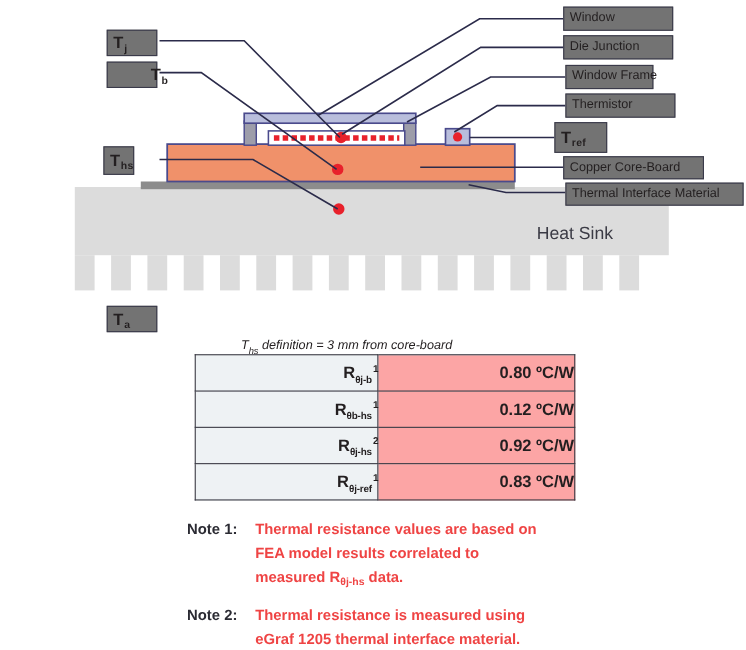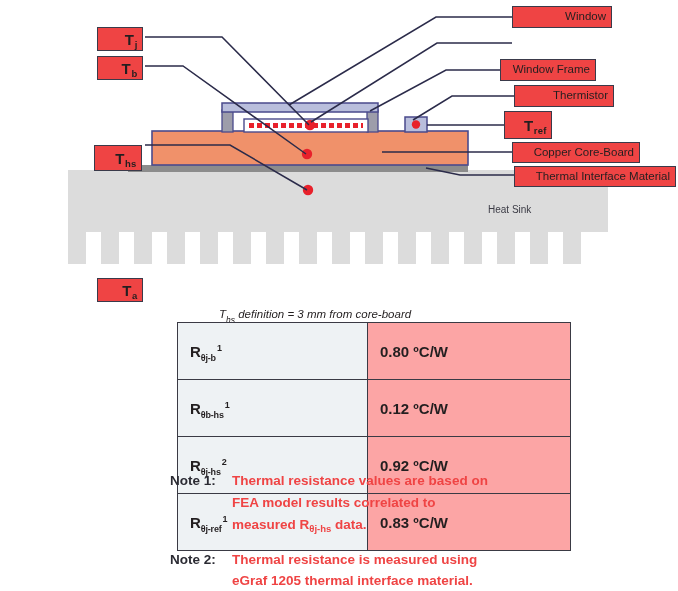--- a/index.html
+++ b/index.html
@@ -11,27 +11,27 @@
     position:relative;
     overflow:hidden;
   }
   #stage{position:absolute;left:0;top:0;width:678px;height:591px;}
 
   
   .lbl{
     position:absolute;
     box-sizing:border-box;
     border:1.4px solid #3a3a4a;
-    background:#ef4444;
+    background:#737373;
     font-size:11.5px;
     line-height:1;
     color:#231f20;
     display:flex;
     align-items:center;
-    justify-content:flex-end;
+    justify-content:flex-start;
     white-space:nowrap;
     padding:0 5px;
     z-index:40;
   }
   .lbl.tvar{
     font-size:15px;
     font-weight:bold;
     letter-spacing:.2px;
   }
   .lbl.tvar sub{font-size:9.5px;font-weight:bold;vertical-align:baseline;position:relative;top:3px;left:.5px;}
@@ -45,38 +45,38 @@
     font-style:italic;
     font-size:11.5px;
     color:#231f20;
     white-space:nowrap;
     z-index:30;
   }
   .caption sub{font-size:8.5px;position:relative;top:2px;}
 
   .hs-text{
     position:absolute;
-    font-size:10px;
+    font-size:16px;
     color:#3b3b45;
     z-index:30;
     white-space:nowrap;
   }
 
   
   table.rtab{
     position:absolute;
     left:177px;top:322px;
     border-collapse:collapse;
     z-index:30;
   }
   table.rtab td{
     border:1.6px solid #3a3a44;
     height:32px;
-    padding:12px;
-    text-align:left;
+    padding:0;
+    text-align:right;
     vertical-align:middle;
   }
   td.k{
     width:165px;
     background:#eef2f4;
     font-size:15px;
     font-weight:bold;
   }
   td.v{
     width:178px;
@@ -180,34 +180,37 @@
   </svg>
 
   <div class="lbl tvar" style="left:97px;top:27px;width:46px;height:24px;">
     <span>T<sub>j</sub></span>
   </div>
 
   <div class="lbl tvar" style="left:97px;top:56px;width:46px;height:24px;padding-left:39px;">
     <span>T<sub>b</sub></span>
   </div>
 
-  <div class="lbl tvar" style="left:94px;top:133px;width:48px;height:26px;margin-top:12px;">
+  <div class="lbl tvar" style="left:94px;top:133px;width:28px;height:26px;">
     <span>T<sub>hs</sub></span>
   </div>
 
   <div class="lbl tvar" style="left:97px;top:278px;width:46px;height:24px;">
     <span>T<sub>a</sub></span>
   </div>
 
   <div class="lbl" style="left:512px;top:6px;width:100px;height:22px;">
     <span>Window</span>
   </div>
 
-
-  <div class="lbl" style="left:500px;top:59px;width:96px;height:22px;">
+  <div class="lbl" style="left:512px;top:32px;width:100px;height:22px;">
+    <span>Die Junction</span>
+  </div>
+
+  <div class="lbl" style="left:514px;top:59px;width:80px;height:22px;">
     <span>Window Frame</span>
   </div>
 
   <div class="lbl" style="left:514px;top:85px;width:100px;height:22px;">
     <span>Thermistor</span>
   </div>
 
   <div class="lbl tvar" style="left:504px;top:111px;width:48px;height:28px;">
     <span>T<sub>ref</sub></span>
   </div>

